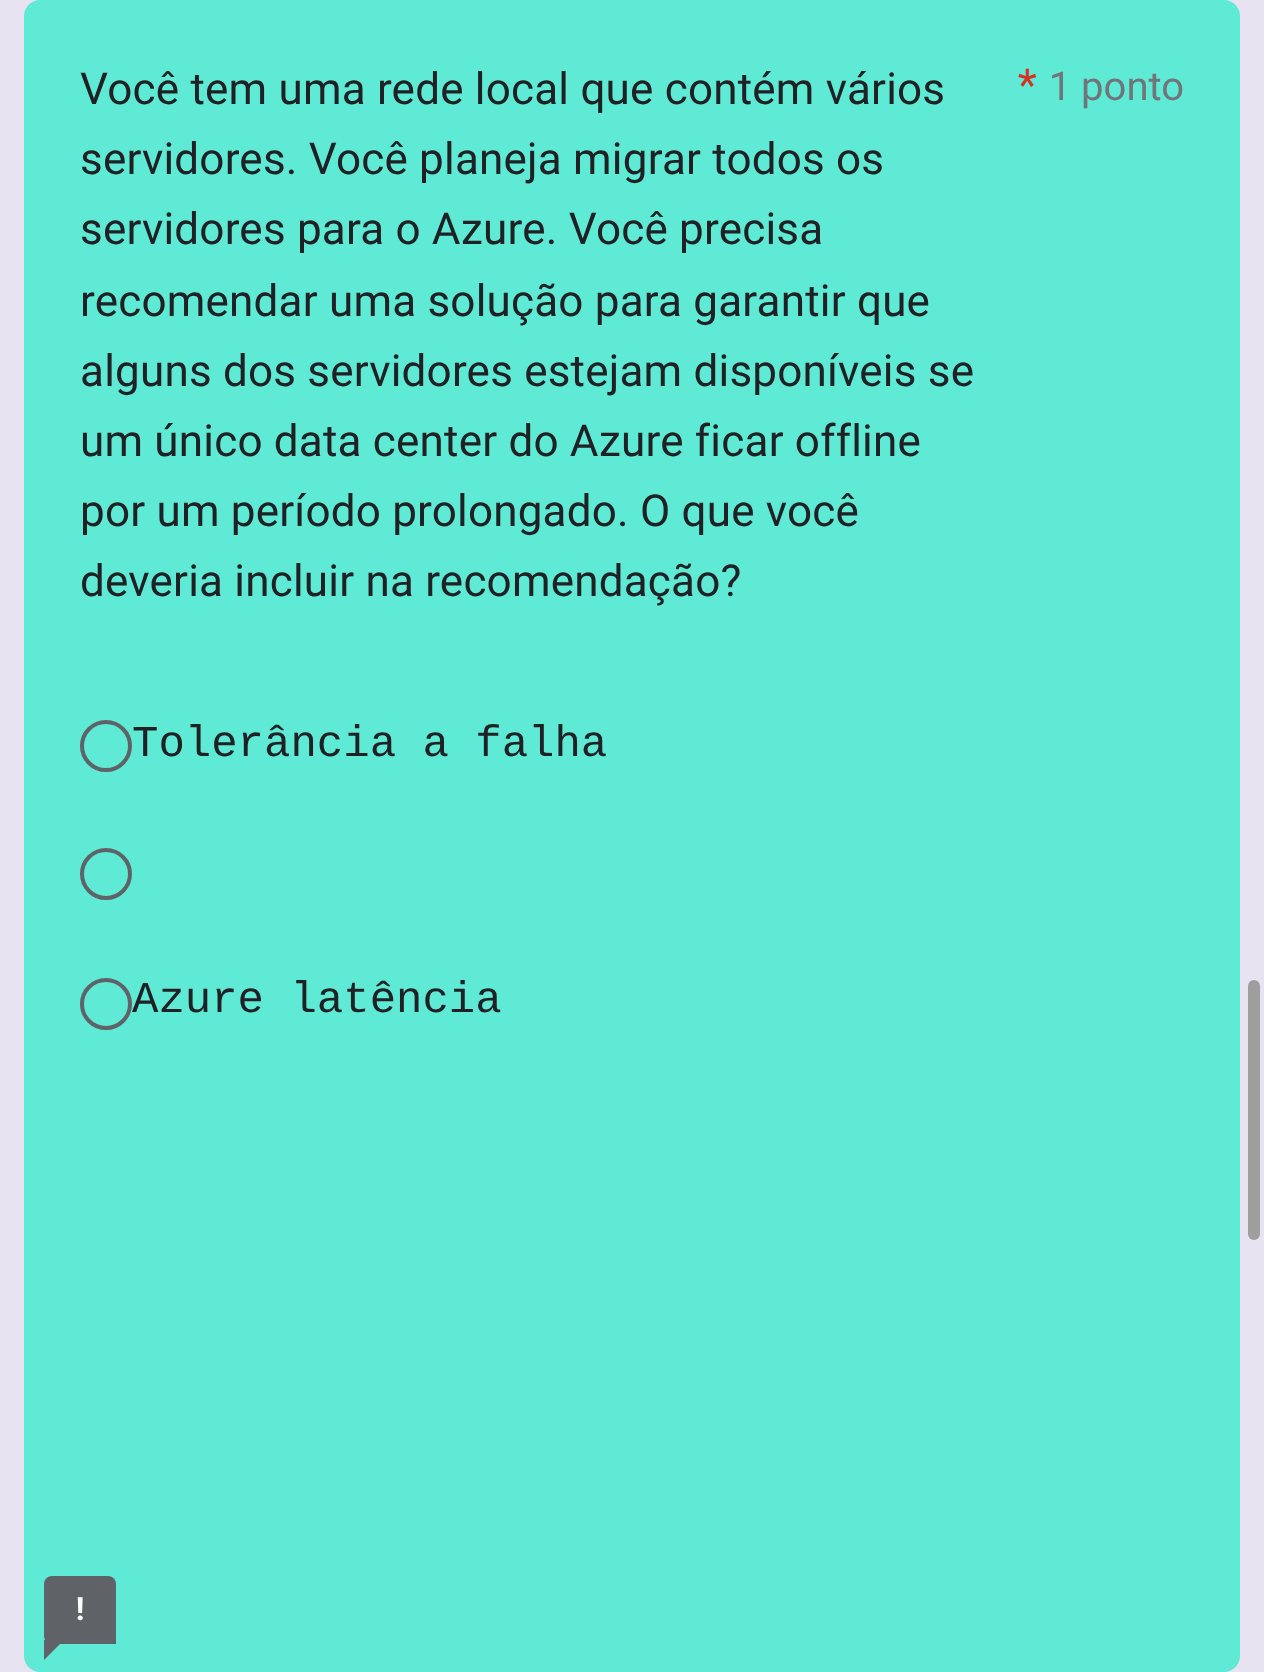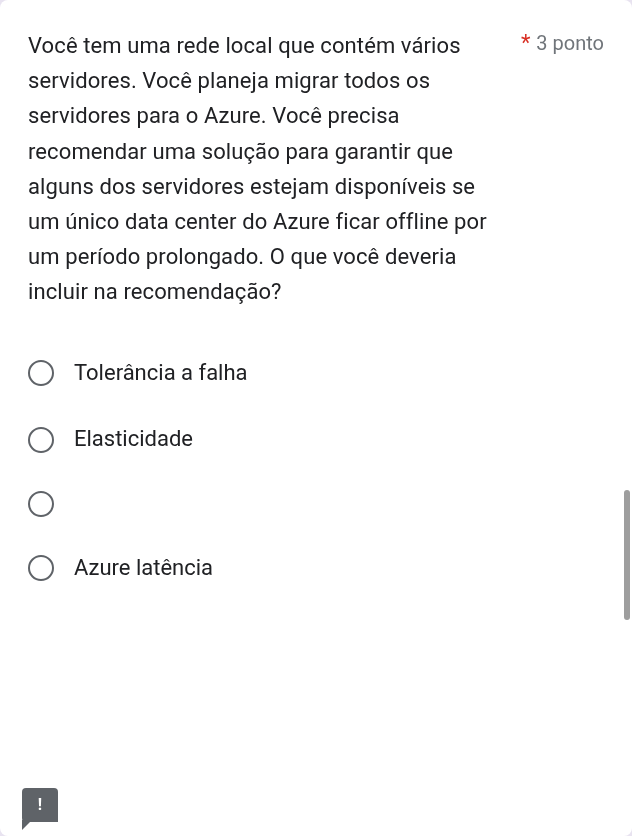--- a/index.html
+++ b/index.html
@@ -9,22 +9,22 @@
     }
     body {
       font-family: Roboto, Arial, sans-serif;
       background: #e8e3f0;
       width: 632px;
       height: 836px;
       overflow: hidden;
       position: relative;
     }
     .form-card {
-      background: #ffffff;
-      margin: 0 0;
+      background: #5eead4;
+      margin: 0 12px;
       border-radius: 8px;
       padding: 28px 28px 28px 28px;
       min-height: 836px;
       position: relative;
     }
     .question-header {
       display: flex;
       align-items: flex-start;
       gap: 16px;
       margin-bottom: 48px;
@@ -50,22 +50,22 @@
       line-height: 1.5;
     }
     .options-list {
       display: flex;
       flex-direction: column;
       gap: 36px;
     }
     .option-row {
       display: flex;
       align-items: center;
-      gap: 20px;
       cursor: pointer;
+      font-family: Liberation Mono, monospace;
     }
     .radio-circle {
       width: 26px;
       height: 26px;
       border: 2.5px solid #5f6368;
       border-radius: 50%;
       flex-shrink: 0;
     }
     .option-label {
       font-size: 22px;
@@ -113,32 +113,28 @@
     }
   </style>
 </head>
 <body>
 
 <div class="form-card">
   <div class="question-header">
     <div class="question-text">Você tem uma rede local que contém vários servidores. Você planeja migrar todos os servidores para o Azure. Você precisa recomendar uma solução para garantir que alguns dos servidores estejam disponíveis se um único data center do Azure ficar offline por um período prolongado. O que você deveria incluir na recomendação?</div>
     <div>
       <span class="required-mark">*</span>
-      <span class="points-label">3 ponto</span>
+      <span class="points-label">1 ponto</span>
     </div>
   </div>
 
   <div class="options-list">
     <div class="option-row">
       <div class="radio-circle"></div>
       <div class="option-label">Tolerância a falha</div>
-    </div>
-    <div class="option-row">
-      <div class="radio-circle"></div>
-      <div class="option-label">Elasticidade</div>
     </div>
     <div class="option-row">
       <div class="radio-circle"></div>
     </div>
     <div class="option-row">
       <div class="radio-circle"></div>
       <div class="option-label">Azure latência</div>
     </div>
   </div>
 </div>

